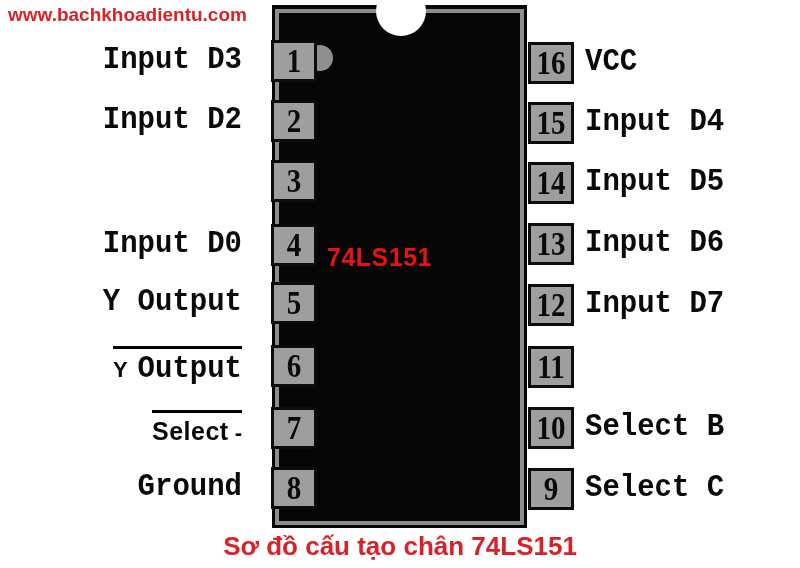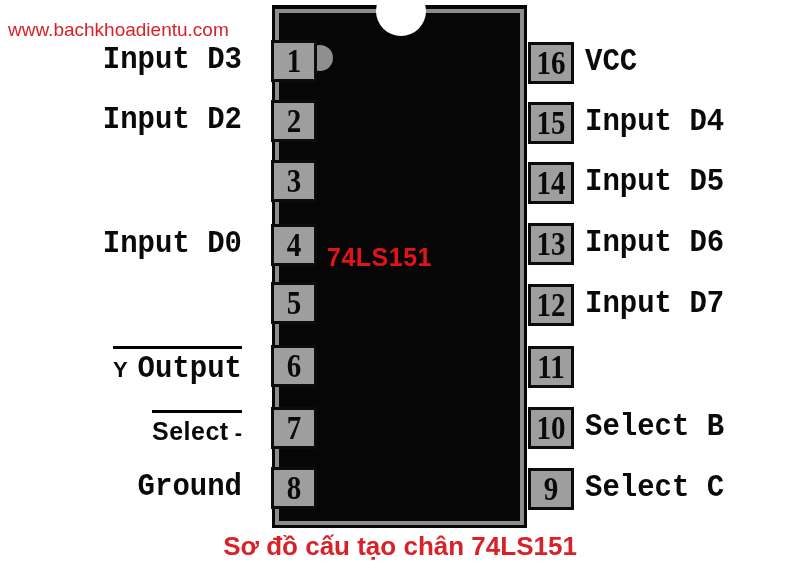--- a/index.html
+++ b/index.html
@@ -1,22 +1,22 @@
 <!DOCTYPE html>
 <html style="--accent-red: #d92128; --chip-label-red: #e31414; --pin-gray: #9e9e9e;"><head>
 <meta charset="utf-8">
 <style>
   html,body{margin:0;padding:0;background:#ffffff;}
   .stage{
     position:relative;width:800px;height:568px;background:#ffffff;
     overflow:hidden;font-family:"Liberation Sans",sans-serif;
   }
   .watermark{
-    position:absolute;left:8px;top:19px;
-    font-family:"Liberation Sans",sans-serif;font-weight:400;font-size:19px;
+    position:absolute;left:8px;top:4px;
+    font-family:"Liberation Sans",sans-serif;font-weight:700;font-size:19px;
     color:var(--accent-red,#d92128);
   }
   
   .chip{position:absolute;left:272px;top:5px;width:255px;height:523px;background:#060606;}
   .chip-frame{position:absolute;left:3px;right:3px;top:4px;bottom:3px;border:4px solid #8d8d8d;}
   .notch{position:absolute;left:376px;top:-14px;width:50px;height:50px;border-radius:50%;background:#ffffff;z-index:3;}
   .pin1-dot{position:absolute;left:35px;top:40px;width:26px;height:26px;border-radius:50%;background:#8f8f8f;}
   .chip-label{
     position:absolute;left:55px;top:238px;
     font-family:Liberation Sans, sans-serif;font-weight:700;font-size:25px;letter-spacing:.5px;
@@ -107,20 +107,25 @@
         <div class="pin-label">
           <span class="lbl-wrap">
             <span class="lbl-text">Input D0</span>
           </span>
         </div>
         <div class="pin-box">
           <span class="pin-num">4</span>
         </div>
       </div>
       <div class="pin-row left" style="top: 282px;">
+        <div class="pin-label">
+          <span class="lbl-wrap">
+            <span class="lbl-text">Y Output</span>
+          </span>
+        </div>
         <div class="pin-box">
           <span class="pin-num">5</span>
         </div>
       </div>
       <div class="pin-row left" style="top: 345px;">
         <div class="pin-label">
           <span class="lbl-wrap overlined">
             <span class="prefix-sans">Y</span>
             <span class="lbl-text">Output</span>
           </span>

